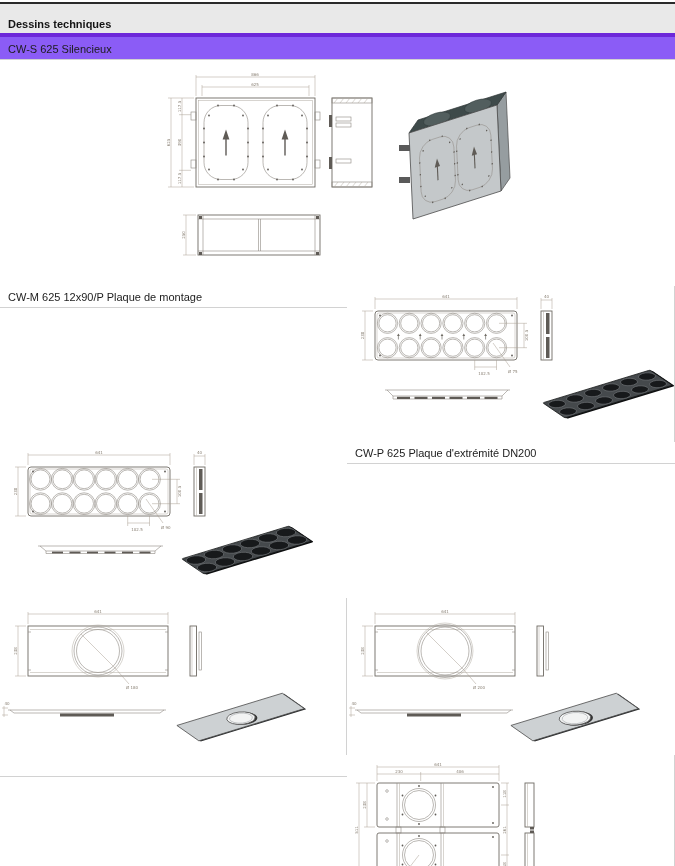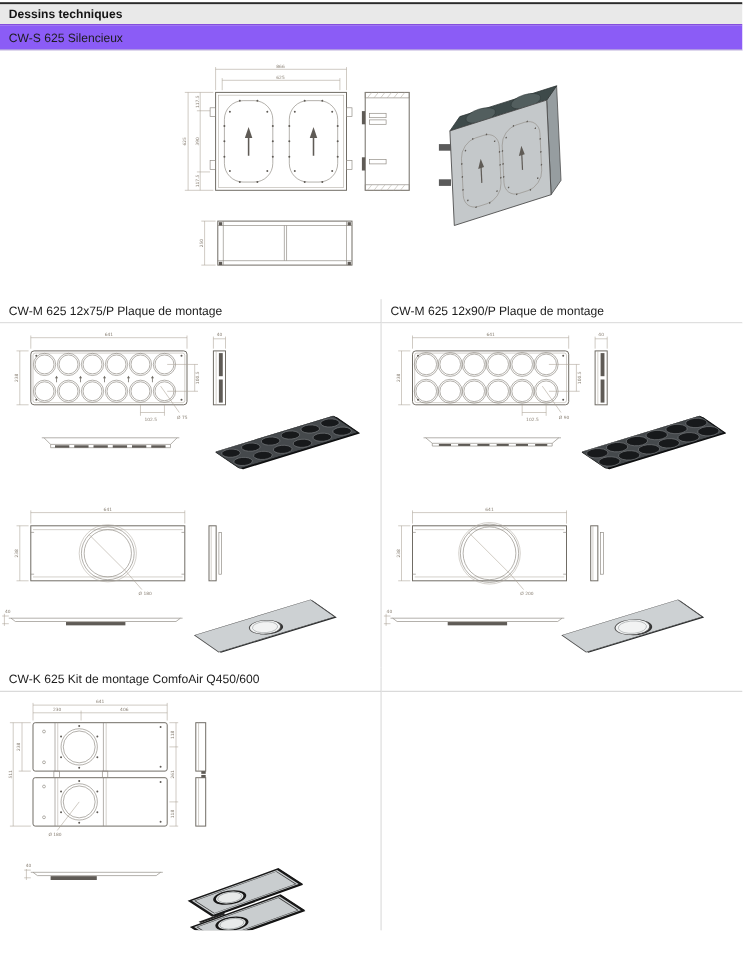--- a/index.html
+++ b/index.html
@@ -1,19 +1,19 @@
 <!DOCTYPE html>
 <html><head>
 <meta charset="utf-8">
 <style>
   html,body{margin:0;padding:0;background:#fff;}
   body{width:675px;font-family:"Liberation Sans",sans-serif;color:#1c1c1c;}
   .topwhite{height:2px;}
   .topbar{height:2px;background:#2a2a2a;}
-  .mainhdr{background:#e9e9e9;border-bottom:1px solid #6d28d9;padding:3px 8px 2px;font-size:11px;font-weight:bold;color:#141414;line-height:13px;}
+  .mainhdr{background:#e9e9e9;border-bottom:4px solid #6d28d9;padding:14px 8px 2px;font-size:11px;font-weight:bold;color:#141414;line-height:13px;}
   .rowhdr{padding:6px 8px 4px;font-size:11px;color:#1c1c1c;border-bottom:1px solid #d2d2d2;line-height:12px;background:#8b5cf6;}
   .cws-wrap{height:226px;}
   .grid{display:grid;grid-template-columns:347px 328px;}
   .gl{border-right:1px solid #d2d2d2;}
   .ghdr{border-bottom:1px solid #d2d2d2;padding:5px 8px 4px;font-size:11px;line-height:12px;color:#1c1c1c;background:#fff;box-sizing:border-box;height:22px;}
   .dcell{background:#fff;overflow:hidden;}
   svg{display:block;}
   .ol{fill:none;stroke:#6f6b64;stroke-width:0.9;}
   .ol2{fill:none;stroke:#8d8881;stroke-width:0.6;}
   .ol3{fill:none;stroke:#b0aaa1;stroke-width:0.5;}
@@ -124,21 +124,20 @@
     <use href="#ovalS" transform="matrix(0.78,-0.25,0.04,0.84,42.5,96.3)"></use>
     <use href="#ovalS" transform="matrix(0.78,-0.25,0.04,0.84,79.5,84.5)"></use>
     <rect x="4" y="72" width="11" height="6" fill="#5a5a5a"></rect>
     <rect x="4" y="104" width="11" height="6" fill="#5a5a5a"></rect>
   </g>
 </svg>
 </div>
 
 <div class="grid">
 
-  <div class="ghdr gl">CW-M 625 12x75/P Plaque de montage</div>
   <div class="ghdr">CW-M 625 12x90/P Plaque de montage</div>
 
   <div class="dcell gl">
   <svg width="346" height="156" viewBox="0 0 346 156">
     <defs>
       <g id="c75">
             <circle r="10.1" class="ol2"></circle>
             <circle r="8.6" class="ol2"></circle>
           </g>
       <g id="row75">
@@ -302,20 +301,21 @@
     </g>
     <g transform="matrix(18,-5.5,11,7.5,196,118)">
       <rect x="-0.43" y="-0.37" width="5.96" height="2.02" rx="0.08" fill="#0d0e0f"></rect>
       <rect x="-0.48" y="-0.51" width="5.96" height="2.02" rx="0.08" fill="#45494c" stroke="#141617" stroke-width="0.045"></rect>
       <use href="#ihrow90"></use>
       <use href="#ihrow90" y="1"></use>
     </g>
   </svg>
   </div>
 
+  <div class="ghdr">CW-P 625 Plaque d'extrémité DN200</div>
 
   <div class="dcell gl">
   <svg width="346" height="157" viewBox="0 0 346 157">
     <g>
       <rect x="28" y="28" width="140" height="50" class="ol"></rect>
       <line x1="30" y1="31.5" x2="166" y2="31.5" class="ol3"></line>
       <line x1="30" y1="74.5" x2="166" y2="74.5" class="ol3"></line>
       <path d="M28,34 l3,0 M28,72 l3,0 M168,34 l-3,0 M168,72 l-3,0" class="ol2"></path>
       <circle cx="98" cy="53" r="26" class="ol3"></circle>
       <circle cx="98" cy="53" r="24" class="ol2"></circle>
@@ -393,21 +393,20 @@
     <g transform="matrix(17,-5.2,10,7,172,128)">
       <rect x="-0.26" y="-0.18" width="6.2" height="2.2" fill="#2a2c2d"></rect>
       <rect x="-0.3" y="-0.3" width="6.2" height="2.2" fill="#cdd1d3" stroke="#4f4f4f" stroke-width="0.05"></rect>
       <circle cx="2.82" cy="1.02" r="0.8" fill="#333"></circle>
       <circle cx="2.75" cy="0.92" r="0.8" fill="#f2f3f3" stroke="#4f4f4f" stroke-width="0.05"></circle>
       <circle cx="2.75" cy="0.92" r="0.65" fill="none" stroke="#a8acae" stroke-width="0.04"></circle>
     </g>
   </svg>
   </div>
 
-  <div class="ghdr gl">CW-K 625 Kit de montage ComfoAir Q450/600</div>
   <div class="ghdr"></div>
 
   <div class="dcell gl">
   <svg width="346" height="217" viewBox="0 0 346 217">
     <g>
 
       <rect x="30" y="28" width="122" height="44" rx="2" class="ol"></rect>
       <line x1="50" y1="28" x2="50" y2="72" class="ol2"></line>
           <line x1="52.5" y1="28" x2="52.5" y2="72" class="ol3"></line>
       <line x1="94" y1="28" x2="94" y2="72" class="ol2"></line>

